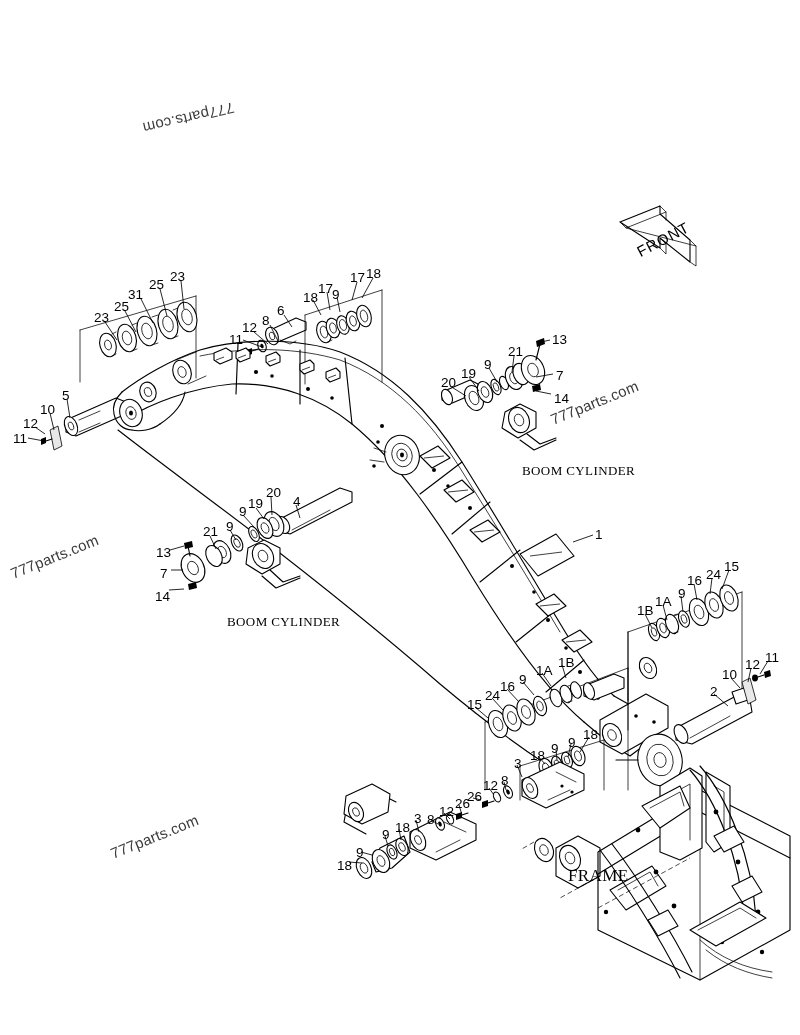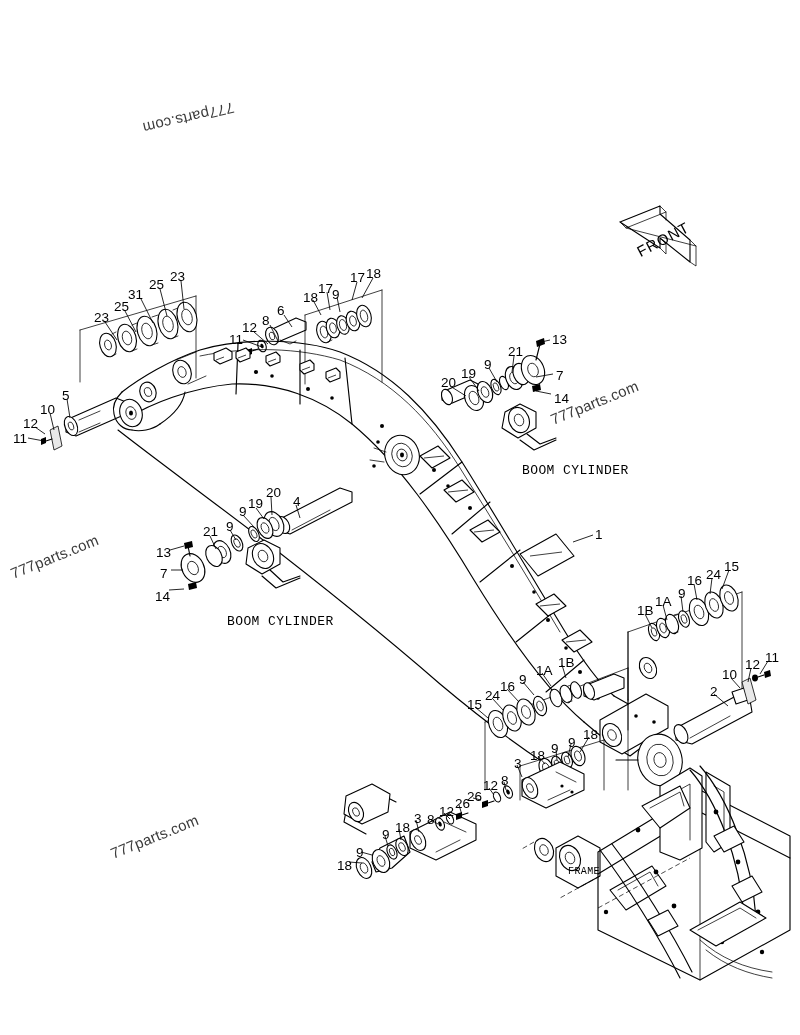--- a/index.html
+++ b/index.html
@@ -3,21 +3,21 @@
 <meta charset="utf-8">
 <style>
   html,body{margin:0;padding:0;background:#ffffff;}
   body{font-family:"Liberation Sans", sans-serif;}
   #page{position:relative;width:800px;height:1035px;background:#ffffff;overflow:hidden;}
   #svgroot{position:absolute;left:0;top:0;width:800px;height:1035px;}
   .wm{position:absolute;color:#2b2b2b;font-family:"Liberation Sans",sans-serif;
       font-size:15px;white-space:nowrap;opacity:.92;letter-spacing:.2px;}
   .cal{position:absolute;font-family:"Liberation Sans",sans-serif;font-size:13.5px;
        color:#000;white-space:nowrap;}
-  .lbl{position:absolute;font-family:Liberation Mono, monospace;font-size:13px;
+  .lbl{position:absolute;font-family:Liberation Serif, serif;font-size:13px;
        color:#000;white-space:nowrap;letter-spacing:.4px;}
   .frontword{position:absolute;font-family:"Liberation Sans",sans-serif;font-size:15px;
        color:#000;white-space:nowrap;letter-spacing:1px;}
 </style>
 </head>
 <body>
 
 <div id="page">
 
   <svg id="svgroot" viewBox="0 0 800 1035">
@@ -546,21 +546,21 @@
   <div id="wm-layer">
       <div class="wm" style="left: 236px; top: 116px; font-size: 15px; transform: rotate(-193deg); transform-origin: left top;">777parts.com</div>
       <div class="wm" style="left: 548px; top: 412px; font-size: 15px; transform: rotate(-22deg); transform-origin: left top;">777parts.com</div>
       <div class="wm" style="left: 8px; top: 566px; font-size: 15px; transform: rotate(-22deg); transform-origin: left top;">777parts.com</div>
       <div class="wm" style="left: 108px; top: 846px; font-size: 15px; transform: rotate(-22deg); transform-origin: left top;">777parts.com</div>
     </div>
   <div id="lbl-layer">
       <div class="frontword" style="left: 634px; top: 245px; font-size: 15px; transform: rotate(-28deg); transform-origin: left top;">FRONT</div>
       <div class="lbl" style="left: 522px; top: 463px; font-size: 13px;">BOOM CYLINDER</div>
       <div class="lbl" style="left: 227px; top: 614px; font-size: 13px;">BOOM CYLINDER</div>
-      <div class="lbl" style="left: 568px; top: 866px; font-size: 10px;">FRAME</div>
+      <div class="lbl" style="left: 568px; top: 866px; font-size: 17px;">FRAME</div>
     </div>
   <div id="cal-layer">
       <div class="cal" style="left: 94px; top: 310px;">23</div>
       <div class="cal" style="left: 114px; top: 299px;">25</div>
       <div class="cal" style="left: 128px; top: 287px;">31</div>
       <div class="cal" style="left: 149px; top: 277px;">25</div>
       <div class="cal" style="left: 170px; top: 269px;">23</div>
       <div class="cal" style="left: 242px; top: 320px;">12</div>
       <div class="cal" style="left: 262px; top: 313px;">8</div>
       <div class="cal" style="left: 277px; top: 303px;">6</div>

